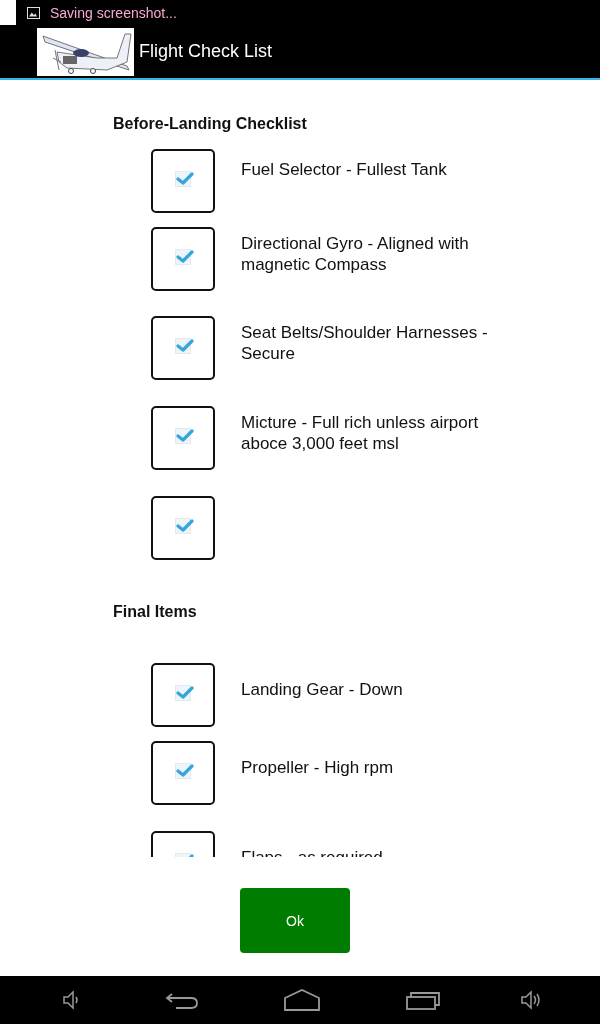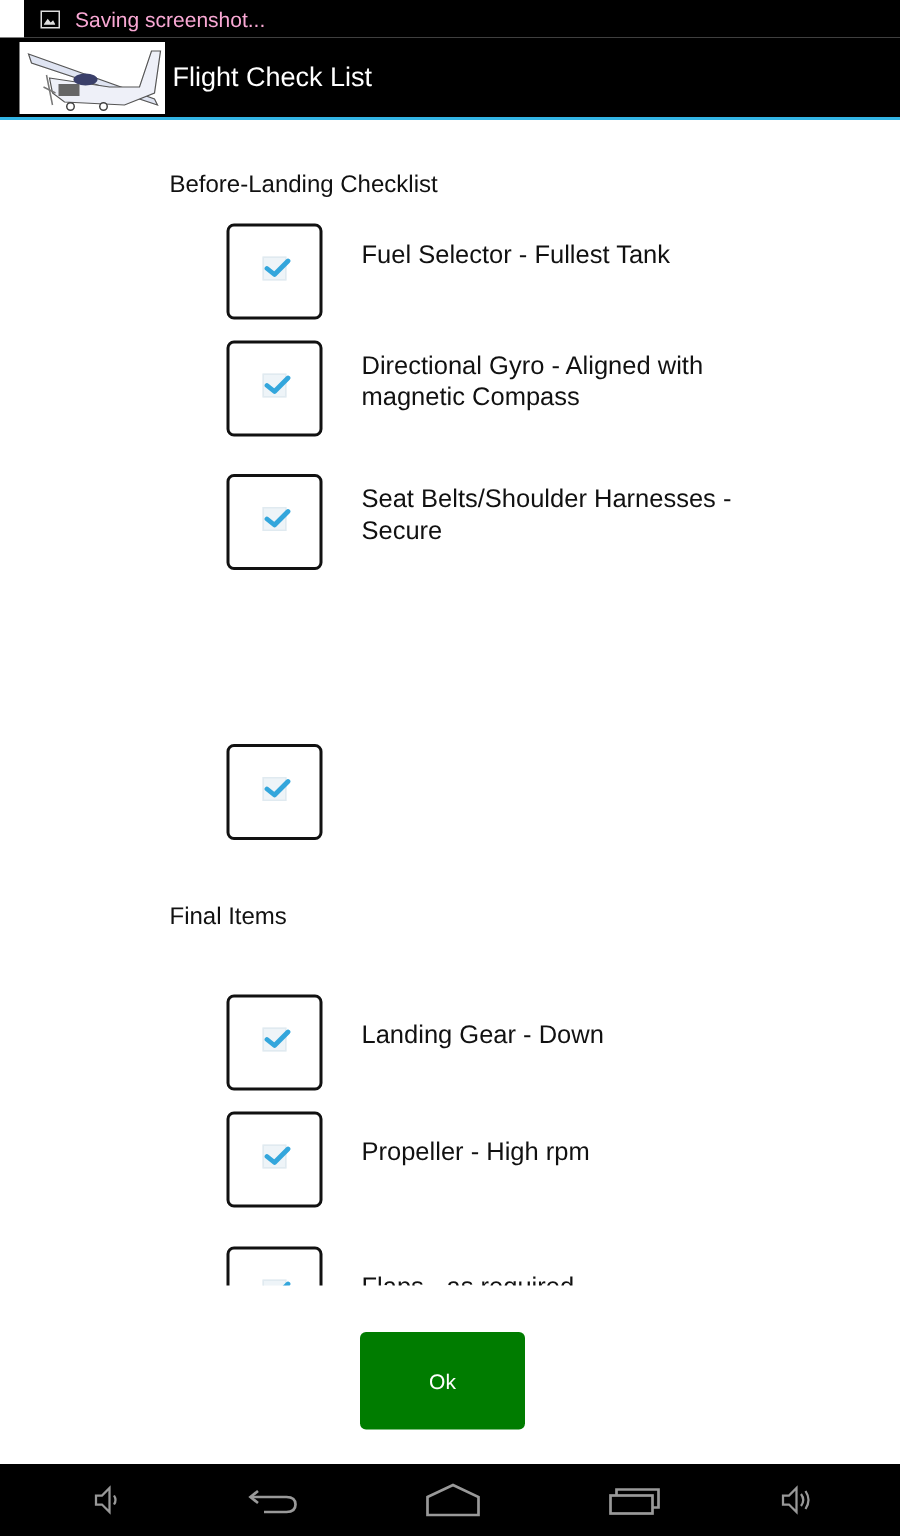--- a/index.html
+++ b/index.html
@@ -20,37 +20,37 @@
       border: 1.5px solid #ddd; position: relative;
     }
     .status-bar .pic-icon::after {
       content: ""; position: absolute; left: 1px; bottom: 1px; width: 8px; height: 5px;
       background: #ddd; clip-path: polygon(0 100%, 35% 20%, 60% 70%, 80% 40%, 100% 100%);
     }
     .action-bar {
       position: absolute; left: 0; top: 25px; width: 600px; height: 55px;
       background: #000;
       border-bottom: 2px solid #33b5e5;
-      display: flex; align-items: center;
+      display: flex; align-items: center; padding-left: 24px;
     }
     .app-logo {
       width: 97px; height: 48px; margin-left: 13px; margin-top: 1px;
       background: #fff;
       position: relative; overflow: hidden;
     }
     .app-title {
       color: #fff; font-size: 18px; margin-left: 5px;
     }
     .content {
       position: absolute; left: 0; top: 80px; width: 600px; height: 777px;
       overflow: hidden; background: #fff;
     }
     .section-title {
       position: absolute; left: 113px;
-      font-size: 16px; font-weight: normal; color: #111;
+      font-size: 16px; font-weight: bold; color: #111;
     }
     .item {
       position: absolute; left: 151px; width: 360px; height: 64px;
     }
     .checkbox-box {
       position: absolute; left: 0; top: 0;
       width: 64px; height: 64px;
       border: 2px solid #111; border-radius: 5px;
       background: #fff;
     }
@@ -131,20 +131,30 @@
     <div class="checkbox-box">
       <div class="check-mark">
         <svg width="18" height="18" viewBox="0 0 18 18">
             <path d="M2 10 L7 14 L16 5" fill="none" stroke="#33a6dc" stroke-width="3.2" stroke-linecap="round" stroke-linejoin="round"></path>
           </svg>
       </div>
     </div>
     <div class="item-label" style="top:6px;">Seat Belts/Shoulder Harnesses - Secure</div>
   </div>
 
+  <div class="item" style="top:326px;">
+    <div class="checkbox-box">
+      <div class="check-mark">
+        <svg width="18" height="18" viewBox="0 0 18 18">
+            <path d="M2 10 L7 14 L16 5" fill="none" stroke="#33a6dc" stroke-width="3.2" stroke-linecap="round" stroke-linejoin="round"></path>
+          </svg>
+      </div>
+    </div>
+    <div class="item-label" style="top:6px;">Micture - Full rich unless airport aboce 3,000 feet msl</div>
+  </div>
 
   <div class="item" style="top:416px;">
     <div class="checkbox-box">
       <div class="check-mark">
         <svg width="18" height="18" viewBox="0 0 18 18">
             <path d="M2 10 L7 14 L16 5" fill="none" stroke="#33a6dc" stroke-width="3.2" stroke-linecap="round" stroke-linejoin="round"></path>
           </svg>
       </div>
     </div>
   </div>

